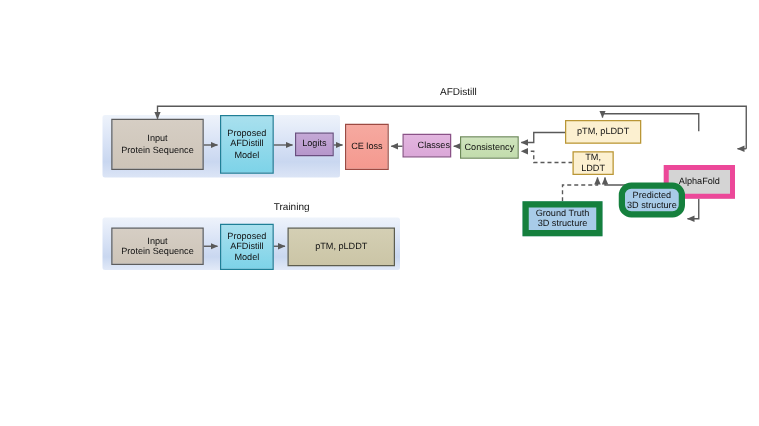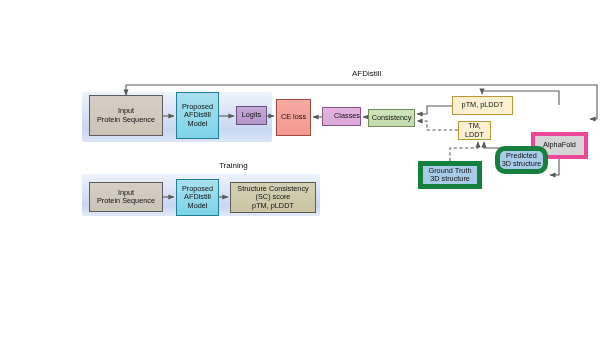--- a/index.html
+++ b/index.html
@@ -153,21 +153,20 @@
       </div>
       <div class="box b-model" style="left: 176px; top: 179px; width: 43px; height: 37px;">
         <div>
           <span>Proposed</span>
           <span>AFDistill</span>
           <span>Model</span>
         </div>
       </div>
       <div class="box b-sc" style="left: 230px; top: 182px; width: 86px; height: 31px;">
         <div>
-          <span>Structure Consistency (SC) score</span>
           <span>pTM, pLDDT</span>
         </div>
       </div>
     </div>
   <div id="captions">
       <div class="caption" style="left: 352px; top: 69px;">AFDistill</div>
       <div class="caption" style="left: 219px; top: 161px;">Training</div>
     </div>
 </div>
 

